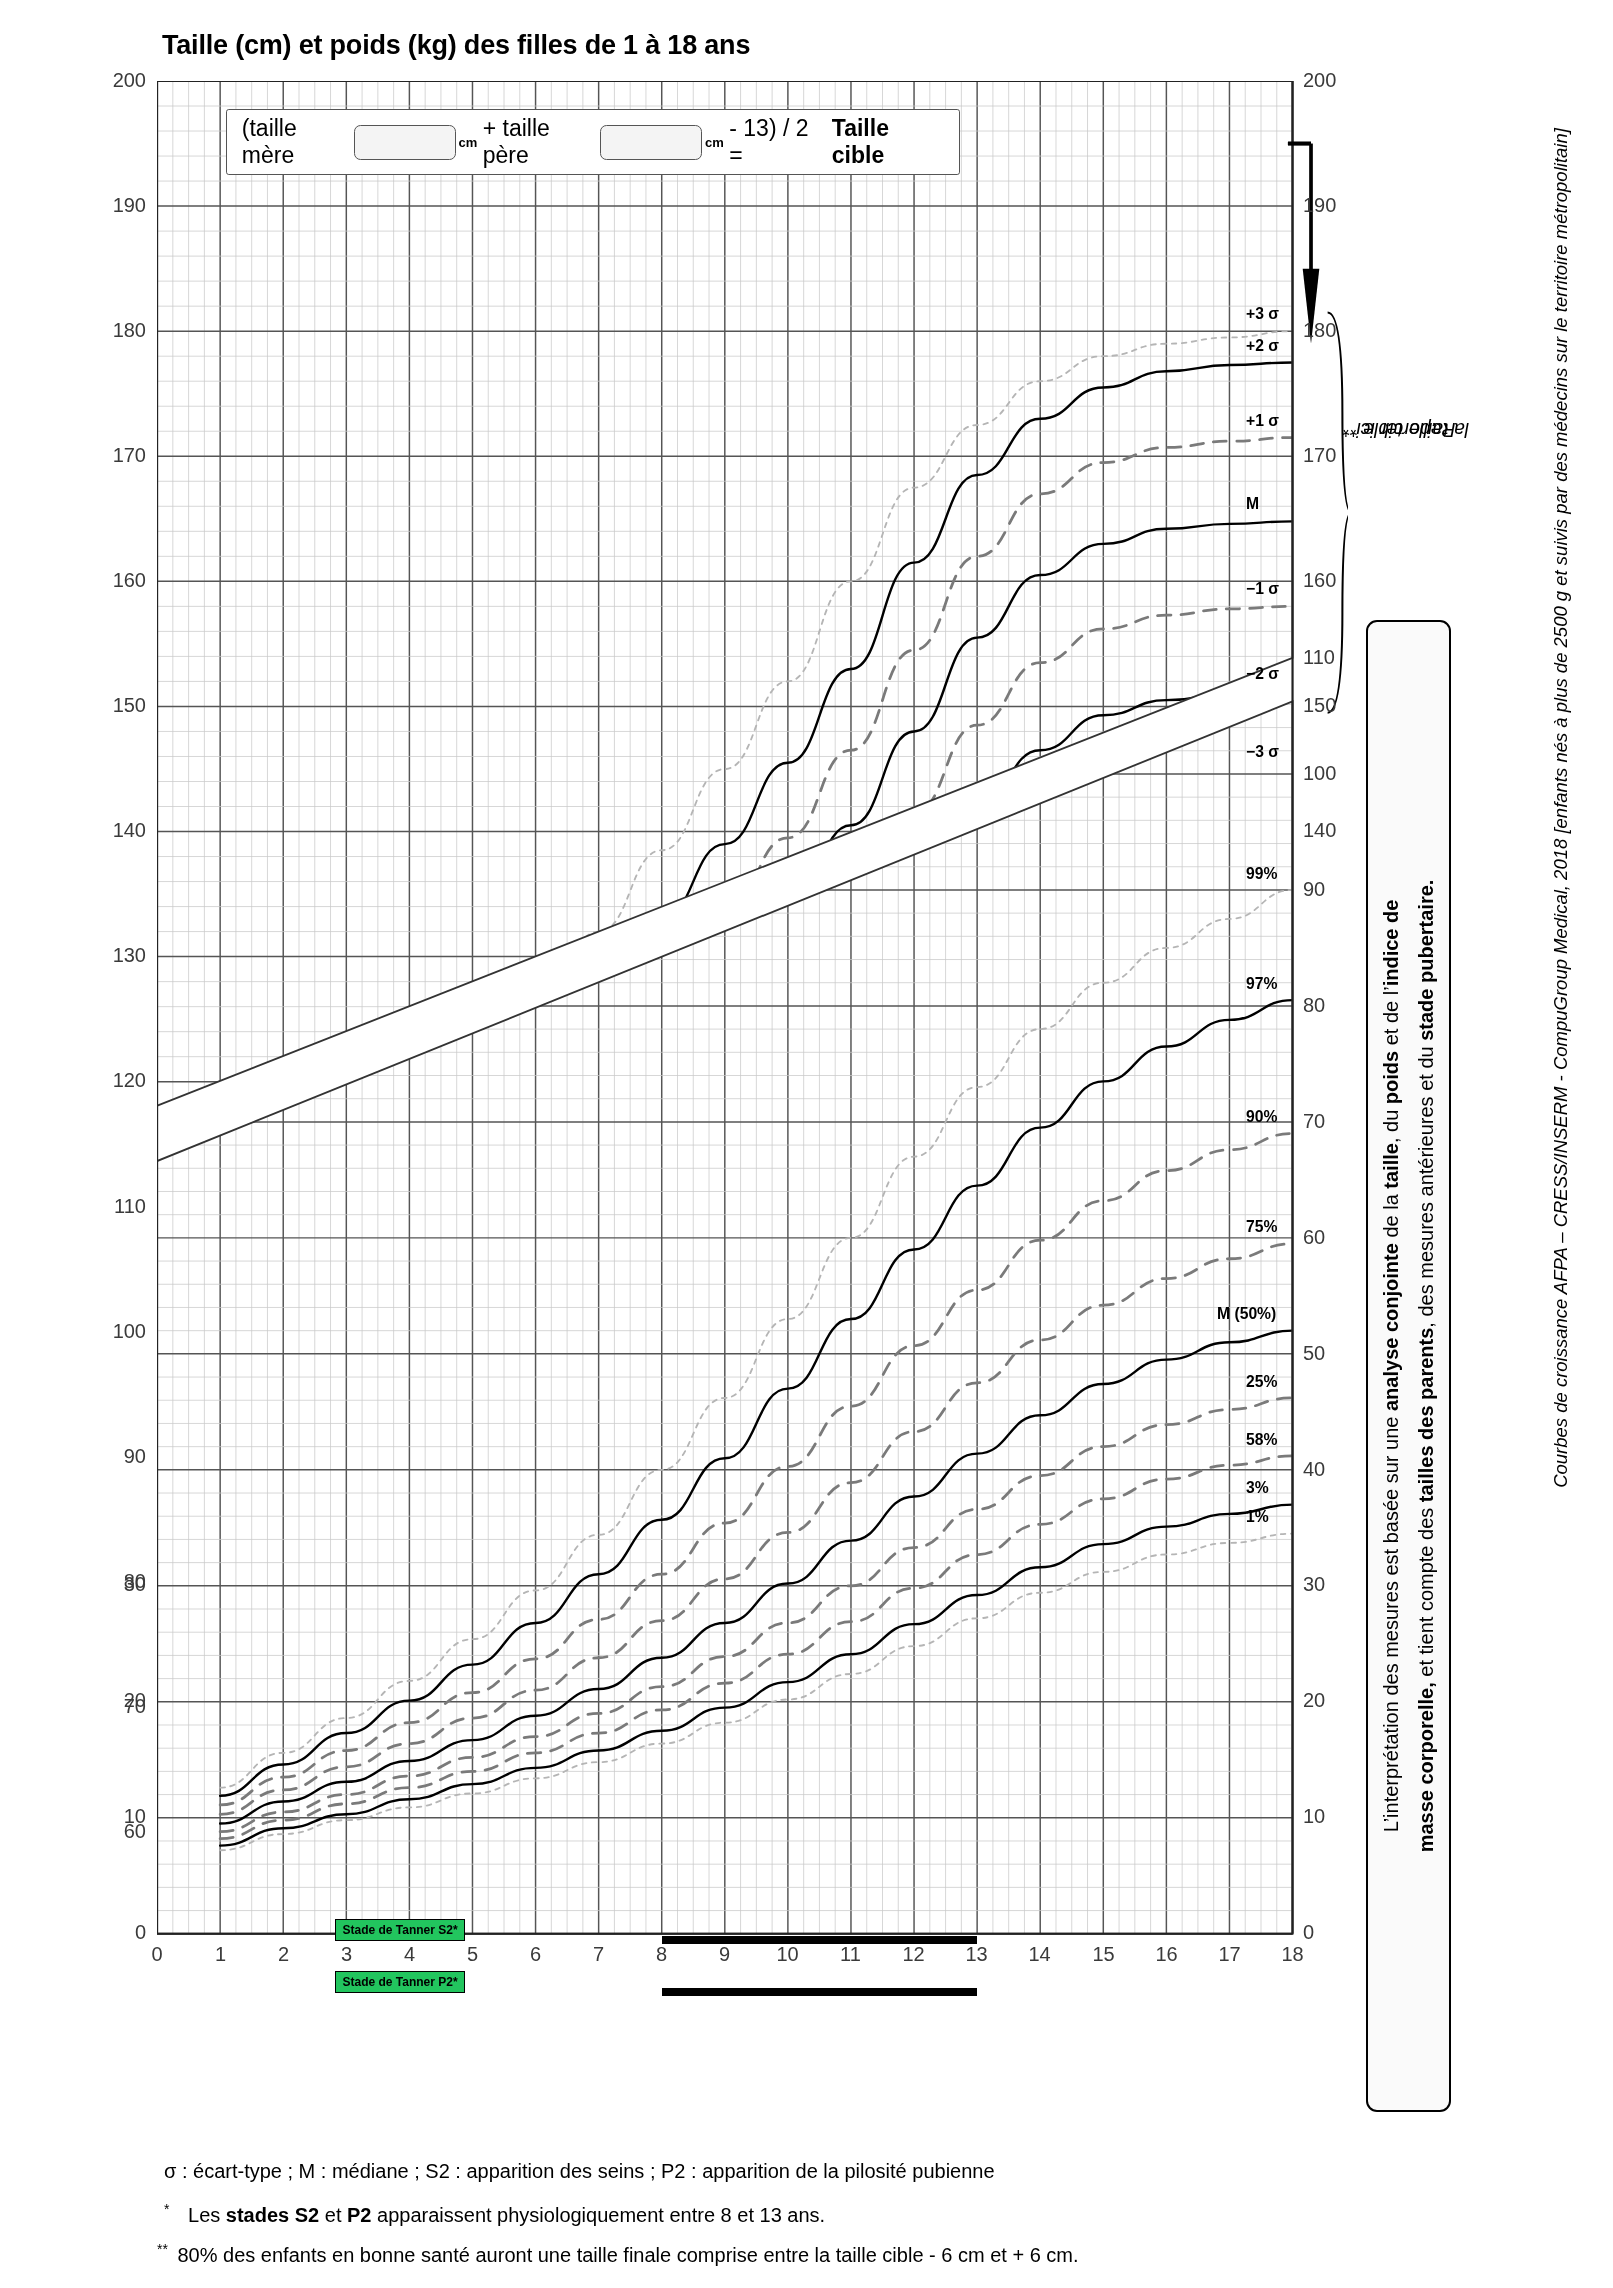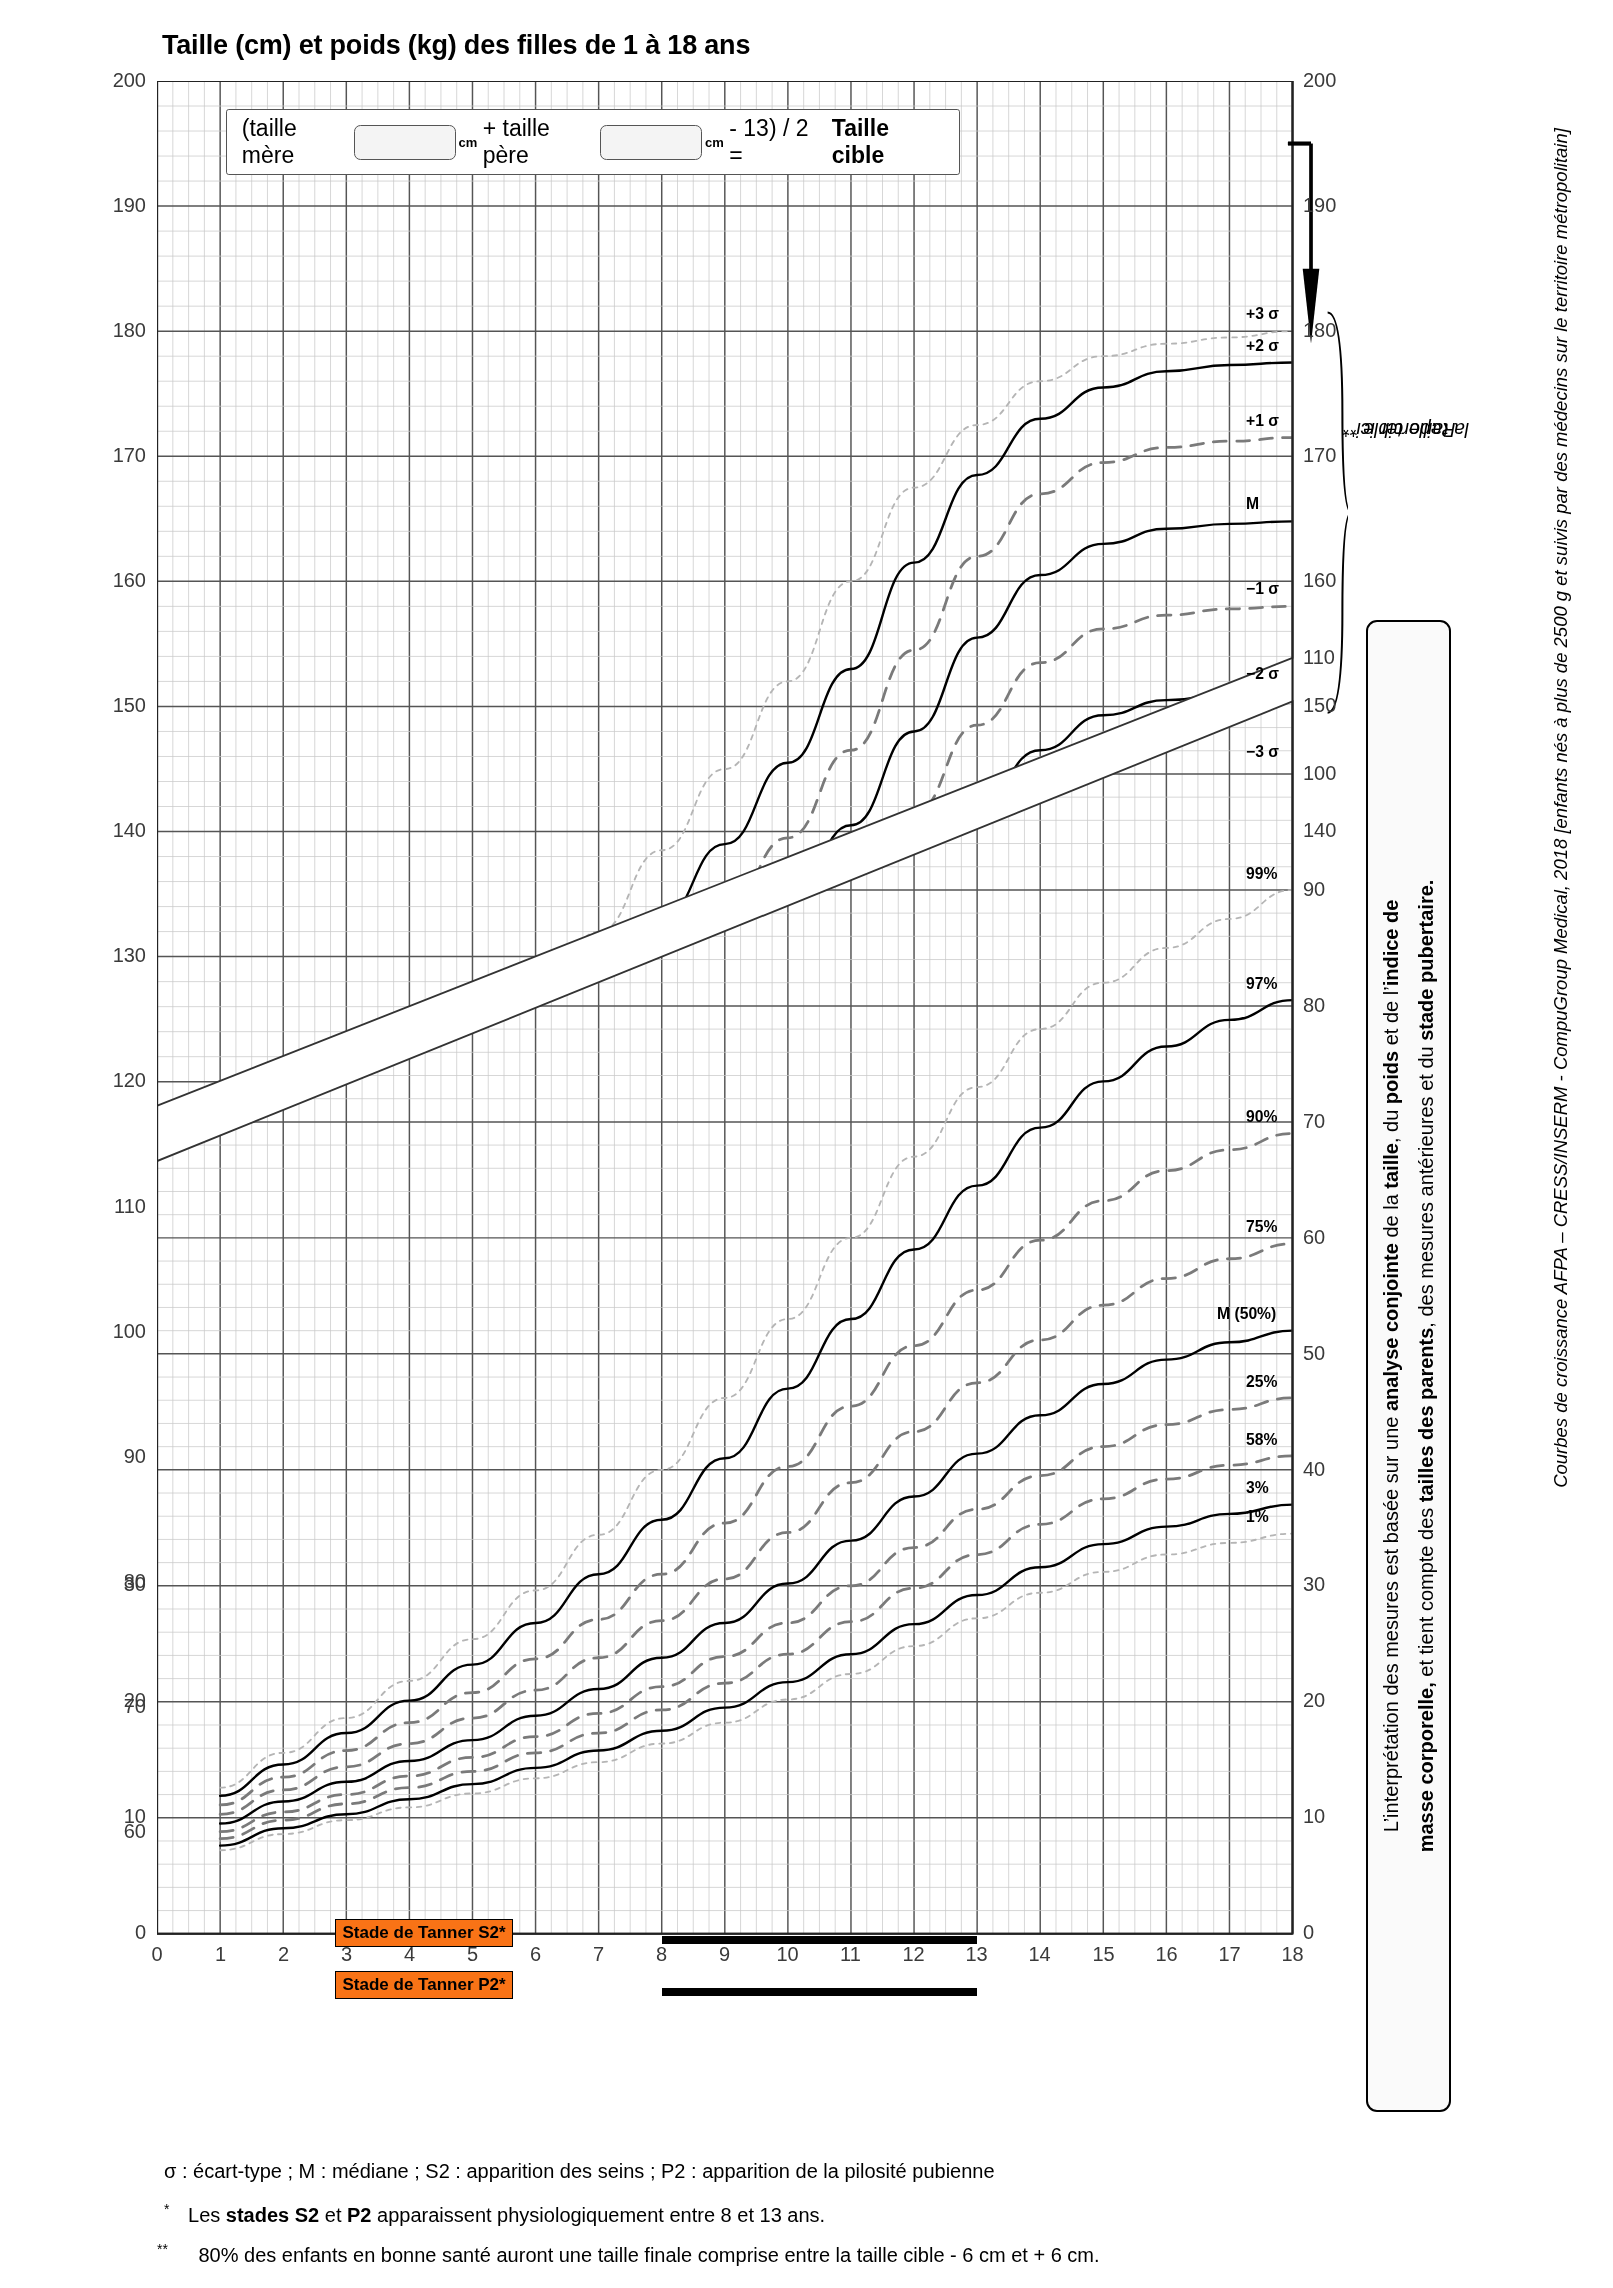--- a/index.html
+++ b/index.html
@@ -34,22 +34,22 @@
   #interpbox{left:1366px;top:620px;width:85px;height:1492px;border:2.8px solid #000;
              border-radius:11px;background:#fafafa;box-sizing:border-box;}
   #interpbox .v{position:absolute;left:50%;top:50%;
         transform:translate(-50%,-50%) rotate(-90deg);white-space:nowrap;
         font-size:20px;line-height:1.75;text-align:center;}
   #credit{left:1519px;top:148px;width:83px;height:1320px;}
   #credit span{position:absolute;left:50%;top:50%;
         transform:translate(-50%,-50%) rotate(-90deg);white-space:nowrap;
         font-size:18.5px;font-style:italic;}
   
-  .tanner{position:absolute;border:1.8px solid #000;background:#f97316;
-          font-size:17px;font-weight:bold;padding:2.8px 6.5px 3.7px;white-space:nowrap;}
+  .tanner{position:absolute;border:1.8px solid #000;background:#22c55e;
+          font-size:12px;font-weight:bold;padding:2.8px 6.5px 3.7px;white-space:nowrap;}
   .tbar{position:absolute;background:#000;height:8.3px;}
   
   #xtitle{left:0;top:2125px;width:1191px;text-align:center;font-size:22px;}
   #xtitle .it{font-style:italic;font-weight:normal;}
   
   .note{position:absolute;font-size:20px;white-space:nowrap;}
   .sup{font-size:14px;vertical-align:super;}
 </style>
 </head>
 <body>
@@ -500,15 +500,15 @@
 
 <div class="note" style="left:164px;top:2160px;">σ : écart-type ; M : médiane ; S2 : apparition des seins ; P2 :  apparition de la pilosité pubienne</div>
 
 <div class="note" style="left:164px;top:2201px;">
   <span class="sup">*</span>
   <span style="margin-left:13px">Les </span><b>stades S2</b><span> et </span><b>P2</b><span> apparaissent physiologiquement entre 8 et 13 ans.</span>
 </div>
 
 <div class="note" style="left:157px;top:2241px;">
   <span class="sup">**</span>
-  <span style="margin-left:25px">80% des enfants en bonne santé auront une taille finale comprise entre la taille cible - 6 cm et + 6 cm.</span>
+  <span style="margin-left:4px">80% des enfants en bonne santé auront une taille finale comprise entre la taille cible - 6 cm et + 6 cm.</span>
 </div>
 
 
 </body></html>

